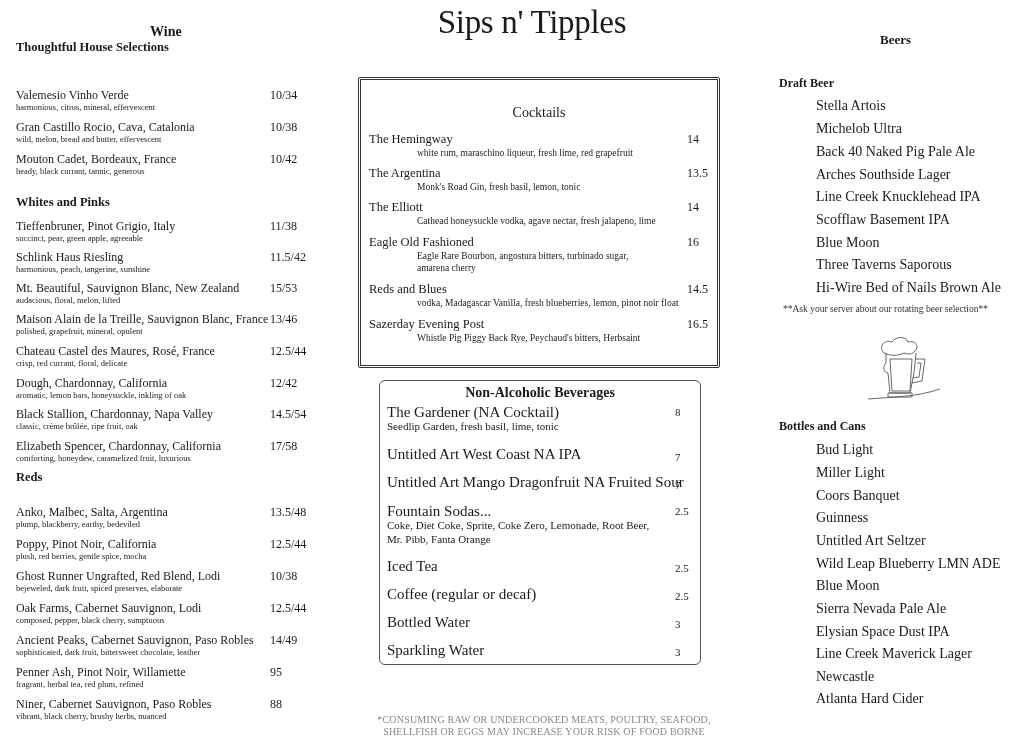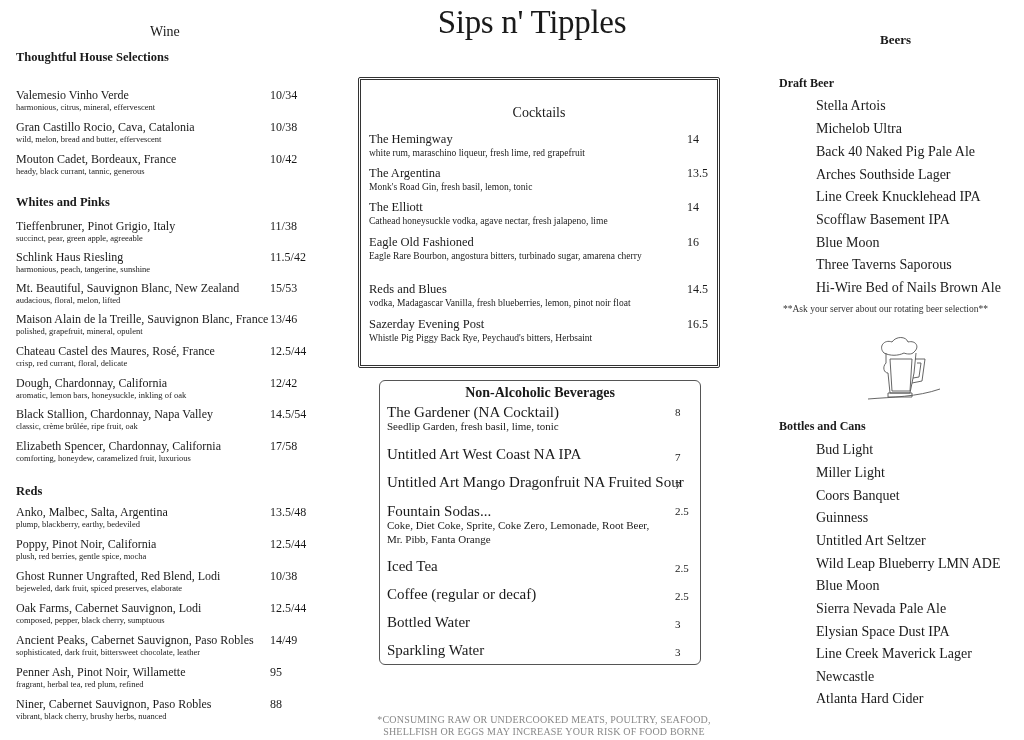--- a/index.html
+++ b/index.html
@@ -3,36 +3,36 @@
   <meta charset="utf-8">
   <style>
     * { box-sizing: border-box; margin: 0; padding: 0; }
     html, body { width: 1024px; height: 740px; background: #ffffff; overflow: hidden; }
     body { position: relative; font-family: "Liberation Serif", "DejaVu Serif", serif; color: #1a1a1a; }
 
     .col { position: absolute; top: 0; }
 
     
     #wine-col { left: 16px; width: 300px; }
-    .col-title { font-weight: normal; font-size: 14px; text-align: center; }
+    .col-title { font-weight: bold; font-size: 14px; text-align: center; }
     #wine-title { position: absolute; top: 24px; left: 134px; }
     .section-title { position: absolute; font-weight: bold; font-size: 12.5px; left: 0; }
     .wine-item { position: absolute; left: 0; width: 300px; }
     .wine-name { font-size: 12px; line-height: 14px; white-space: nowrap; }
     .wine-desc { font-size: 8.5px; line-height: 10px; white-space: nowrap; color: #222; }
     .wine-price { position: absolute; left: 254px; top: 0; font-size: 12px; line-height: 14px; }
 
     
     #main-title { position: absolute; top: 4px; left: 0; width: 1024px; text-align: center; font-size: 33px; font-weight: normal; padding-left: 40px; letter-spacing: -0.3px; }
     #cocktail-box { position: absolute; left: 358px; top: 77px; width: 362px; height: 291px;
       border: 3px double #333; border-radius: 2px; }
     #cocktail-title { position: absolute; top: 25px; left: 0; width: 100%; text-align: center; font-weight: normal; font-size: 14px; }
     .ck-item { position: absolute; left: 8px; width: 340px; }
     .ck-name { font-size: 12.5px; line-height: 15px; white-space: nowrap; }
-    .ck-desc { font-size: 9.5px; line-height: 12px; color: #222; }
+    .ck-desc { font-size: 9.5px; line-height: 12px; color: #222; margin-left: 48px; }
     .ck-price { position: absolute; left: 318px; top: 0; font-size: 12px; line-height: 15px; }
 
     #na-box { position: absolute; left: 379px; top: 380px; width: 322px; height: 285px;
       border: 1px solid #555; border-radius: 6px; }
     #na-title { position: absolute; top: 4px; left: 0; width: 100%; text-align: center; font-weight: bold; font-size: 14px; }
     .na-item { position: absolute; left: 7px; width: 300px; }
     .na-name { font-size: 15px; line-height: 14px; white-space: nowrap; }
     .na-desc { font-size: 11px; line-height: 14px; }
     .na-price { position: absolute; left: 288px; top: 0; font-size: 11px; line-height: 14px; }
 
@@ -48,21 +48,21 @@
     #beer-mug { position: absolute; left: 862px; top: 333px; width: 80px; height: 70px; }
   </style>
 </head>
 <body>
 
 <h1 id="main-title">Sips n' Tipples</h1>
 
 <div id="wine-col" class="col">
   <div id="wine-title" class="col-title">Wine</div>
 
-  <div class="section-title" style="top:50px">Thoughtful House Selections</div>
+  <div class="section-title" style="top:40px">Thoughtful House Selections</div>
   <div class="wine-item" style="top:88px">
       <div class="wine-name">Valemesio Vinho Verde</div>
       <div class="wine-desc">harmonious, citrus, mineral, effervescent</div>
       <div class="wine-price">10/34</div>
     </div>
   <div class="wine-item" style="top:120px">
       <div class="wine-name">Gran Castillo Rocio, Cava, Catalonia</div>
       <div class="wine-desc">wild, melon, bread and butter, effervescent</div>
       <div class="wine-price">10/38</div>
     </div>
@@ -107,21 +107,21 @@
       <div class="wine-name">Black Stallion, Chardonnay, Napa Valley</div>
       <div class="wine-desc">classic, crème brûlée, ripe fruit, oak</div>
       <div class="wine-price">14.5/54</div>
     </div>
   <div class="wine-item" style="top:439px">
       <div class="wine-name">Elizabeth Spencer, Chardonnay, California</div>
       <div class="wine-desc">comforting, honeydew, caramelized fruit, luxurious</div>
       <div class="wine-price">17/58</div>
     </div>
 
-  <div class="section-title" style="top:484px">Reds</div>
+  <div class="section-title" style="top:470px">Reds</div>
   <div class="wine-item" style="top:505px">
       <div class="wine-name">Anko, Malbec, Salta, Argentina</div>
       <div class="wine-desc">plump, blackberry, earthy, bedeviled</div>
       <div class="wine-price">13.5/48</div>
     </div>
   <div class="wine-item" style="top:537px">
       <div class="wine-name">Poppy, Pinot Noir, California</div>
       <div class="wine-desc">plush, red berries, gentle spice, mocha</div>
       <div class="wine-price">12.5/44</div>
     </div>

